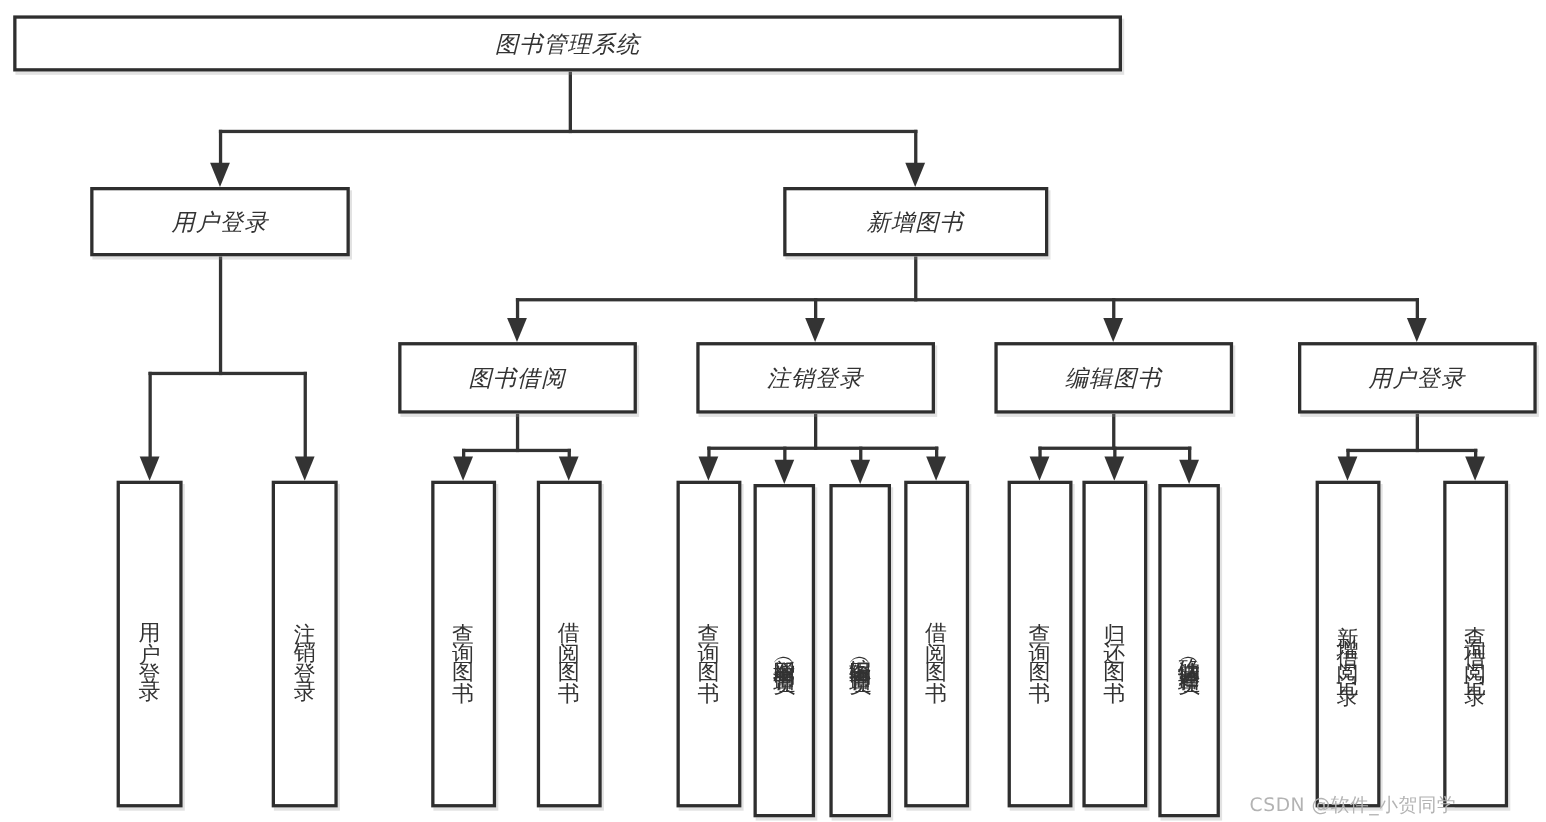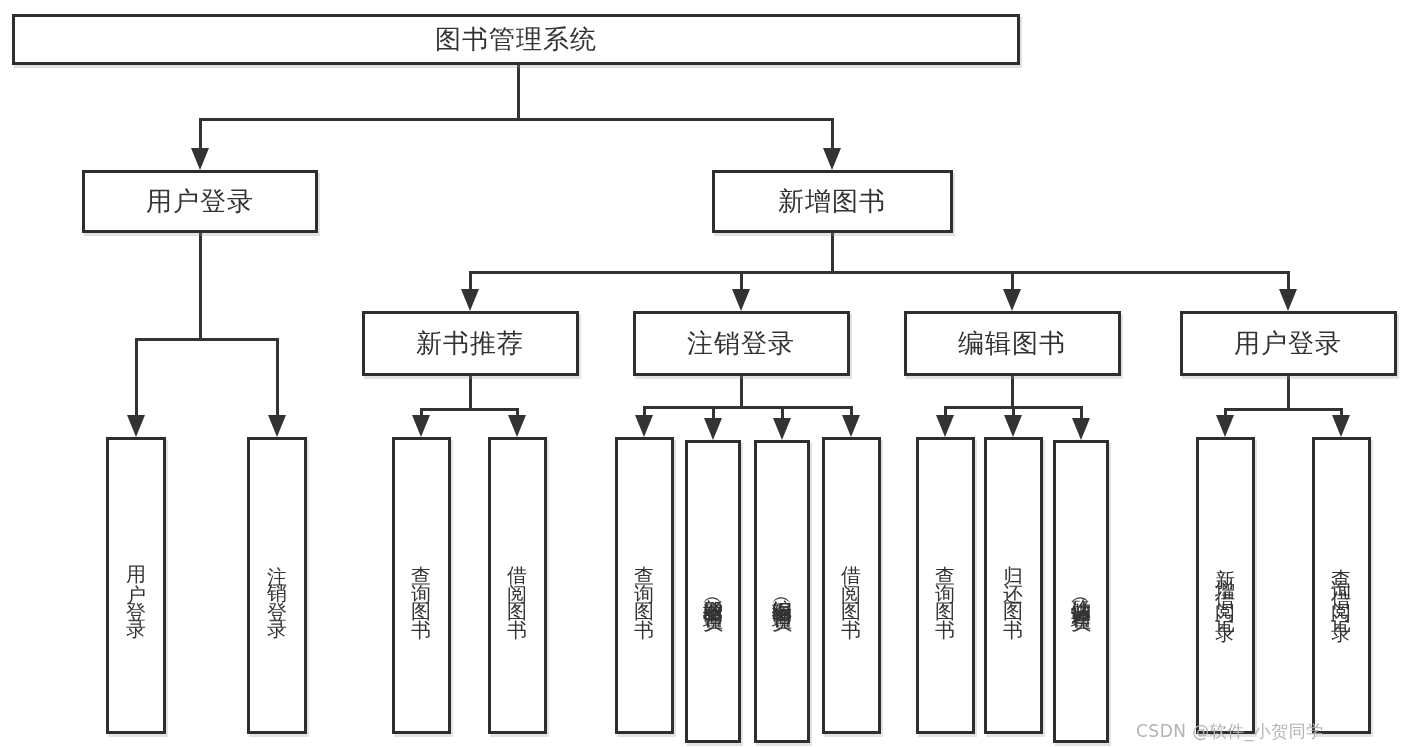--- a/index.html
+++ b/index.html
@@ -7,21 +7,21 @@
   .canvas{position:relative;width:1405px;height:747px;background:var(--bg,#ffffff);overflow:hidden;}
   .node{
     position:absolute;box-sizing:border-box;
     background:var(--fill,#ffffff);
     border:3px solid var(--border,#2e2e2e);
     display:flex;align-items:center;justify-content:center;
     color:var(--text,#333333);
     box-shadow:2px 3px 0 rgba(150,150,150,0.28);
     z-index:2;
   }
-  .node.h span{font-size:26px;letter-spacing:1px;white-space:nowrap;}
+  .node.h span{font-size:21px;letter-spacing:1px;white-space:nowrap;font-style:italic;}
   .node.v span{writing-mode:vertical-rl;font-size:20px;line-height:1.15;}
   .line{position:absolute;background:var(--line,#333333);z-index:1;}
   .arrow{
     position:absolute;width:0;height:0;z-index:1;
     border-left:9px solid transparent;
     border-right:9px solid transparent;
     border-top:22px solid var(--line,#333333);
   }
   .watermark{
     position:absolute;left:1136px;top:720px;
@@ -91,21 +91,21 @@
       <div class="node h" style="left: 12px; top: 14px; width: 1008px; height: 51px;">
         <span>图书管理系统</span>
       </div>
       <div class="node h" style="left: 82px; top: 170px; width: 236px; height: 63px;">
         <span>用户登录</span>
       </div>
       <div class="node h" style="left: 711.5px; top: 170px; width: 241px; height: 63px;">
         <span>新增图书</span>
       </div>
       <div class="node h" style="left: 361.5px; top: 311px; width: 217px; height: 65px;">
-        <span>新书推荐</span>
+        <span>图书借阅</span>
       </div>
       <div class="node h" style="left: 632.5px; top: 311px; width: 217px; height: 65px;">
         <span>注销登录</span>
       </div>
       <div class="node h" style="left: 903.5px; top: 311px; width: 217px; height: 65px;">
         <span>编辑图书</span>
       </div>
       <div class="node h" style="left: 1179.5px; top: 311px; width: 217px; height: 65px;">
         <span>用户登录</span>
       </div>

